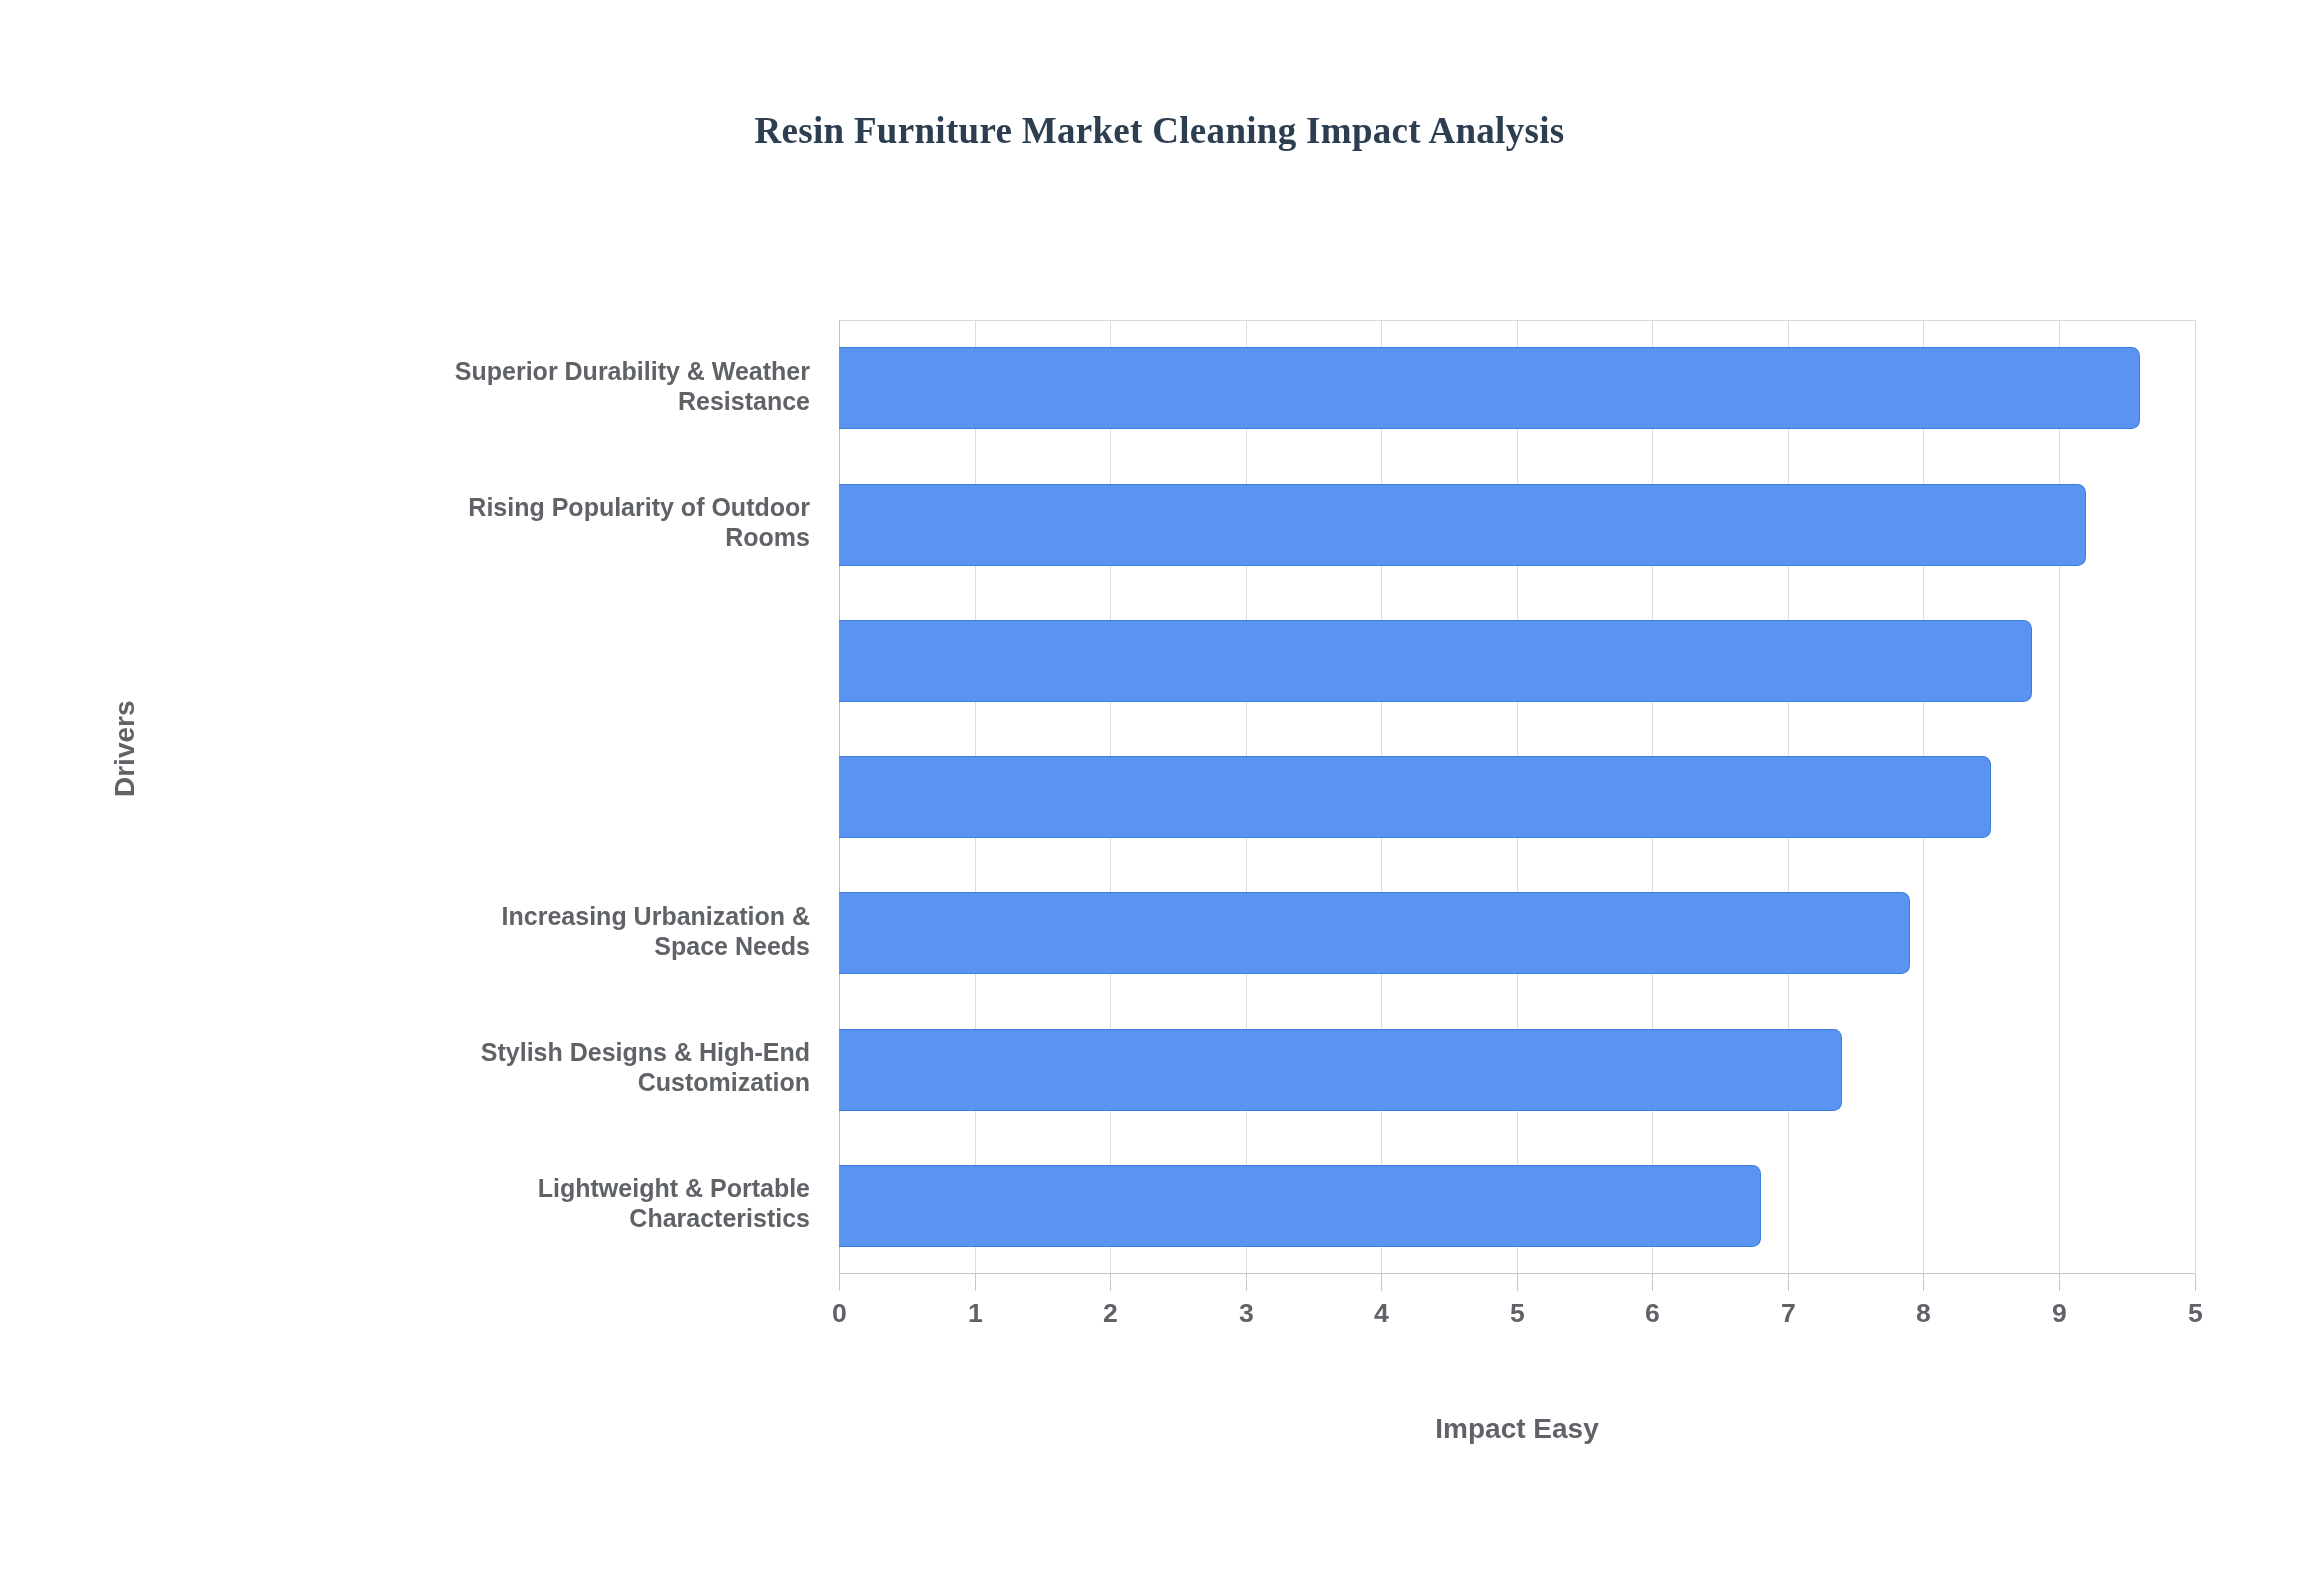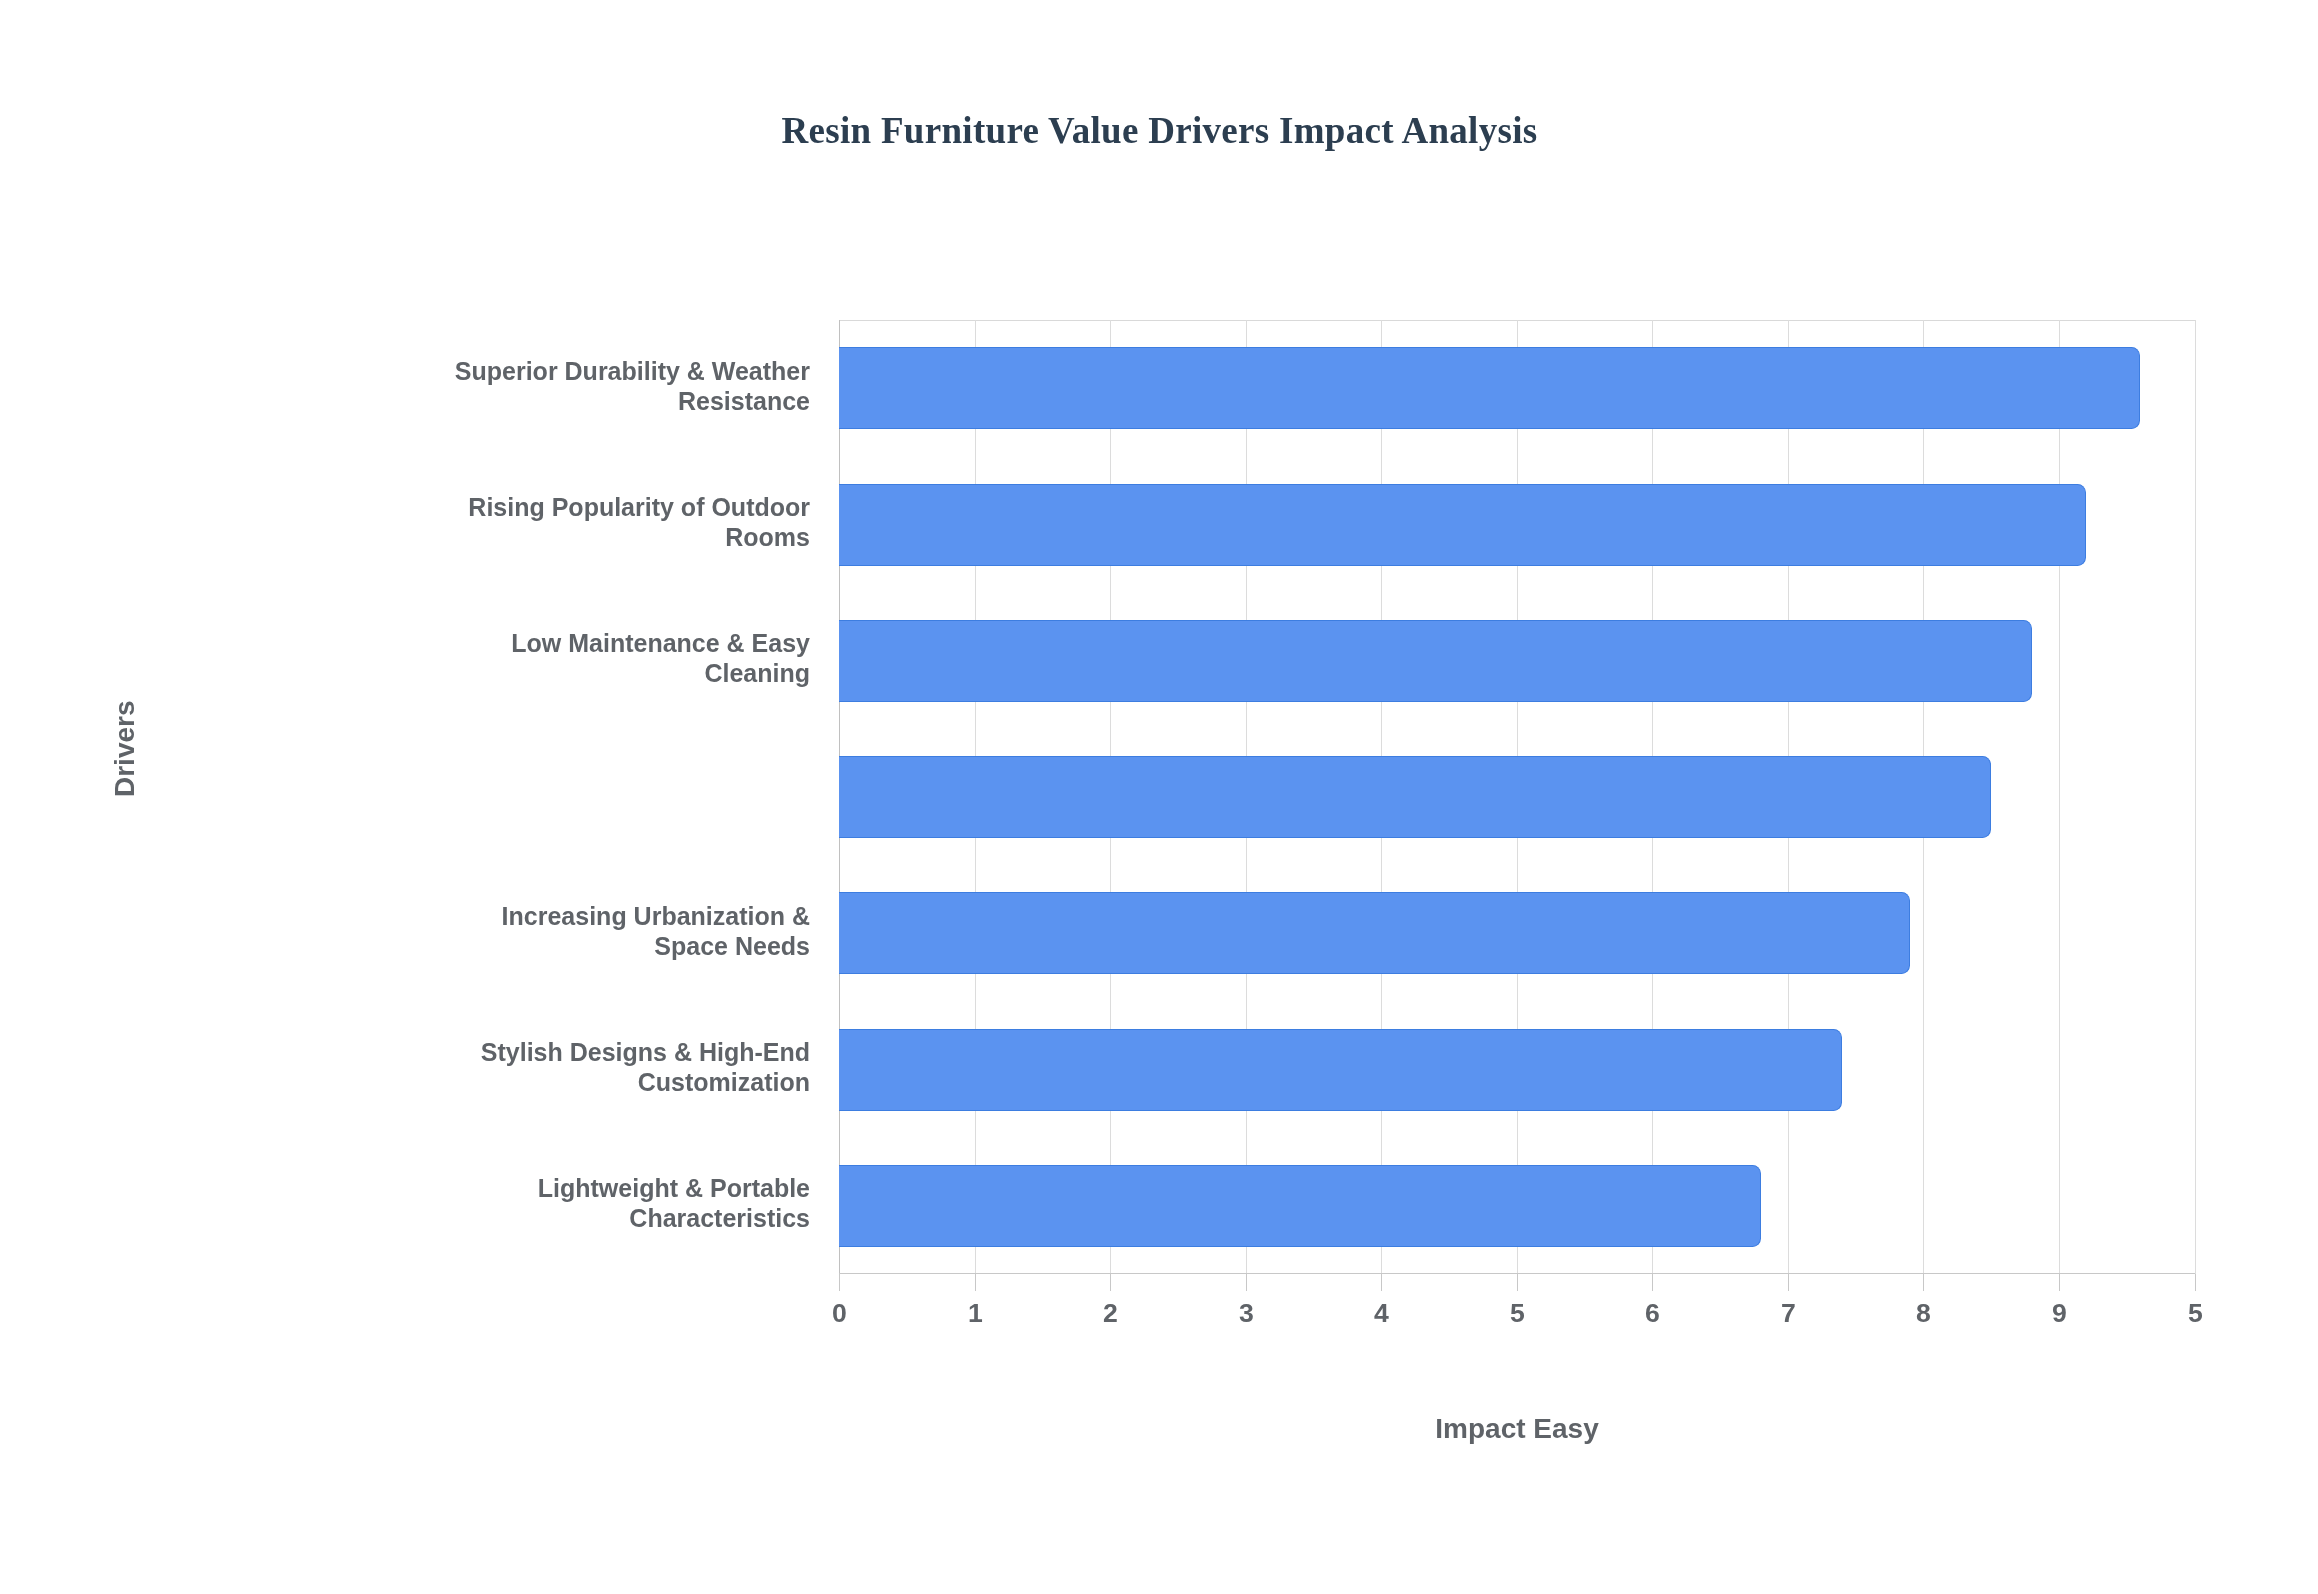--- a/index.html
+++ b/index.html
@@ -173,21 +173,21 @@
     font-size: 28px;
     font-weight: bold;
     color: #5f6368;
   }
 </style>
 </head>
 <body>
 
 <div class="figure">
 
-  <div class="chart-title">Resin Furniture Value Drivers Impact Analysis</div>
+  <div class="chart-title">Resin Furniture Market Cleaning Impact Analysis</div>
 
   <div class="plot-area">
     <div class="plot-frame-top"></div>
     <div id="gridlines">
         <div class="gridline axis-zero" style="left: 0px;"></div>
         <div class="gridline" style="left: 136px;"></div>
         <div class="gridline" style="left: 271px;"></div>
         <div class="gridline" style="left: 407px;"></div>
         <div class="gridline" style="left: 542px;"></div>
         <div class="gridline" style="left: 678px;"></div>
@@ -234,22 +234,20 @@
         </div>
       </div>
     <div class="plot-frame-bottom"></div>
   </div>
 
   <div class="ylabels" id="ylabels">
       <div class="ylabel" style="top: 173px;">Rising Popularity of Outdoor
 Rooms</div>
       <div class="ylabel" style="top: 37px;">Superior Durability &amp; Weather
 Resistance</div>
-      <div class="ylabel" style="top: 309px;">Low Maintenance &amp; Easy
-Cleaning</div>
       <div class="ylabel" style="top: 582px;">Increasing Urbanization &amp;
 Space Needs</div>
       <div class="ylabel" style="top: 854px;">Lightweight &amp; Portable
 Characteristics</div>
       <div class="ylabel" style="top: 718px;">Stylish Designs &amp; High-End
 Customization</div>
     </div>
 
   <div class="yaxis-title">Drivers</div>
 

